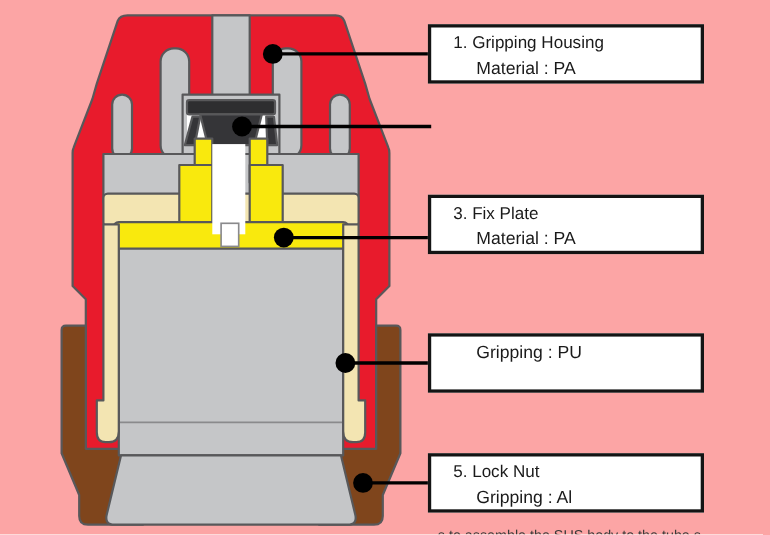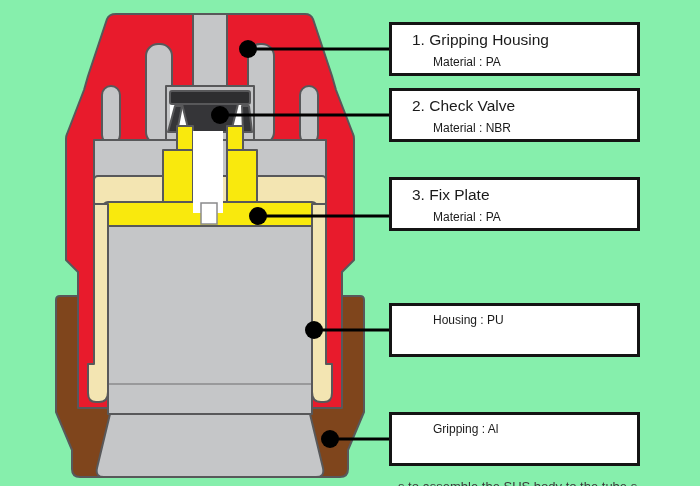--- a/index.html
+++ b/index.html
@@ -1,30 +1,30 @@
 <!DOCTYPE html>
 <html><head>
 <meta charset="utf-8">
 <style>
   html,body{margin:0;padding:0;background:#ffffff;}
   #screen{
     position:relative;width:700px;height:486px;overflow:hidden;
-    background:#86efac;font-family:"Liberation Sans","DejaVu Sans",sans-serif;
+    background:#fca5a5;font-family:"Liberation Sans","DejaVu Sans",sans-serif;
   }
   #diagram-svg{position:absolute;left:0;top:0;}
   .callout{
     position:absolute;left:389px;width:251px;height:54px;
     box-sizing:border-box;border:3px solid #141414;background:#ffffff;
     padding:3px 4px 0 20px;
   }
   .c-line1{
     font-size:15.5px;line-height:23px;color:#1a1a1a;white-space:nowrap;
   }
   .c-line2{
-    font-size:12px;line-height:23px;color:#1a1a1a;white-space:nowrap;
+    font-size:16px;line-height:23px;color:#1a1a1a;white-space:nowrap;
     padding-left:21px;
   }
   #footnote{
     position:absolute;left:398px;top:479px;width:300px;
     font-size:13px;line-height:15px;color:#3a3a3a;white-space:nowrap;
   }
   .outl{stroke:#58585A;stroke-width:2;stroke-linejoin:round;}
   .thin{stroke:#8a8a8c;stroke-width:1.5;}
   .leader{stroke:#000000;stroke-width:3;}
 </style>
@@ -99,30 +99,27 @@
       <circle cx="258" cy="216" r="9" fill="#000"></circle>
       <circle cx="314" cy="330" r="9" fill="#000"></circle>
       <circle cx="330" cy="439" r="9" fill="#000"></circle>
     </g>
   </svg>
 
   <div class="callout" style="top:22px">
     <div class="c-line1">1. Gripping Housing</div>
     <div class="c-line2">Material : PA</div>
   </div>
-  <div class="callout" style="top:88px">
-    <div class="c-line1">2. Check Valve</div>
-    <div class="c-line2">Material : NBR</div>
-  </div>
   <div class="callout" style="top:177px">
     <div class="c-line1">3. Fix Plate</div>
     <div class="c-line2">Material : PA</div>
   </div>
   <div class="callout" style="top:303px">
-    <div class="c-line2">Housing : PU</div>
+    <div class="c-line2">Gripping : PU</div>
   </div>
   <div class="callout" style="top:412px">
+    <div class="c-line1">5. Lock Nut</div>
     <div class="c-line2">Gripping : Al</div>
   </div>
 
   <div id="footnote">s to assemble the SUS body to the tube s</div>
 
 </div>
 
 </body></html>

